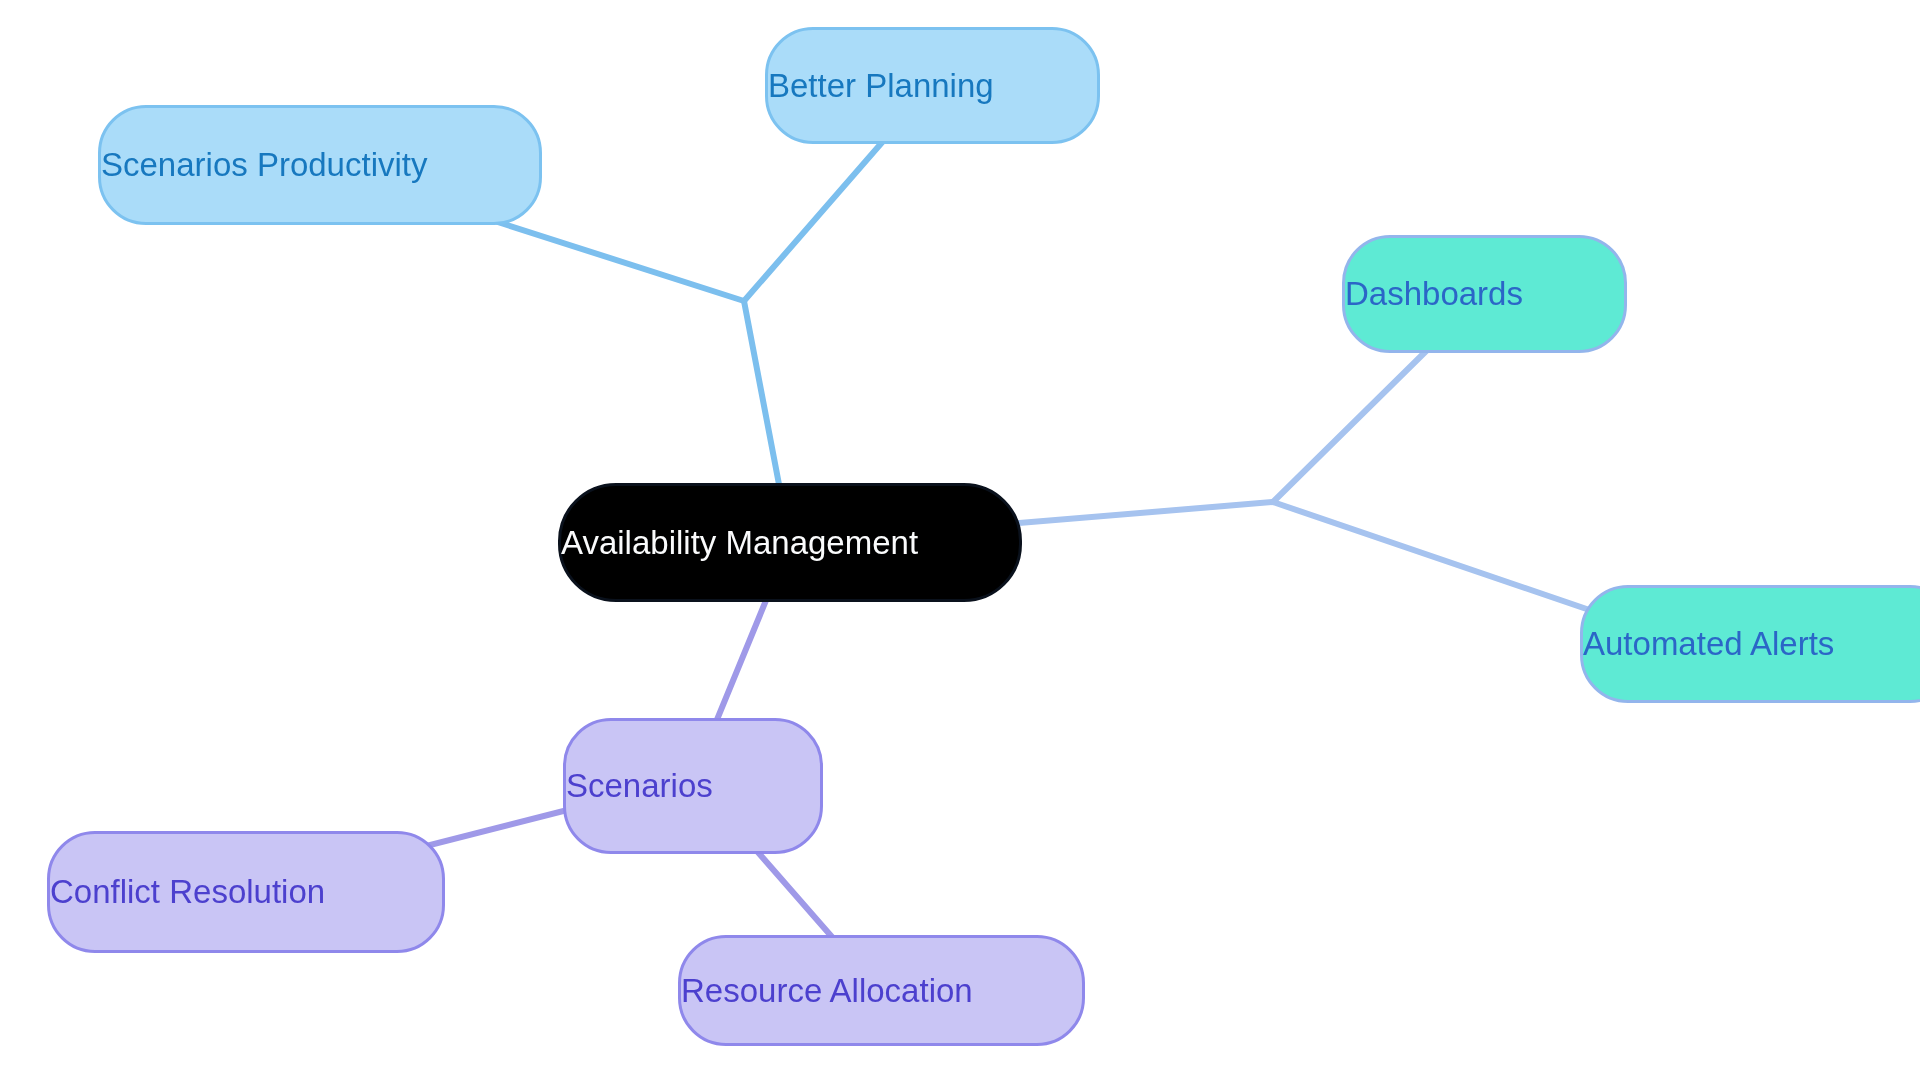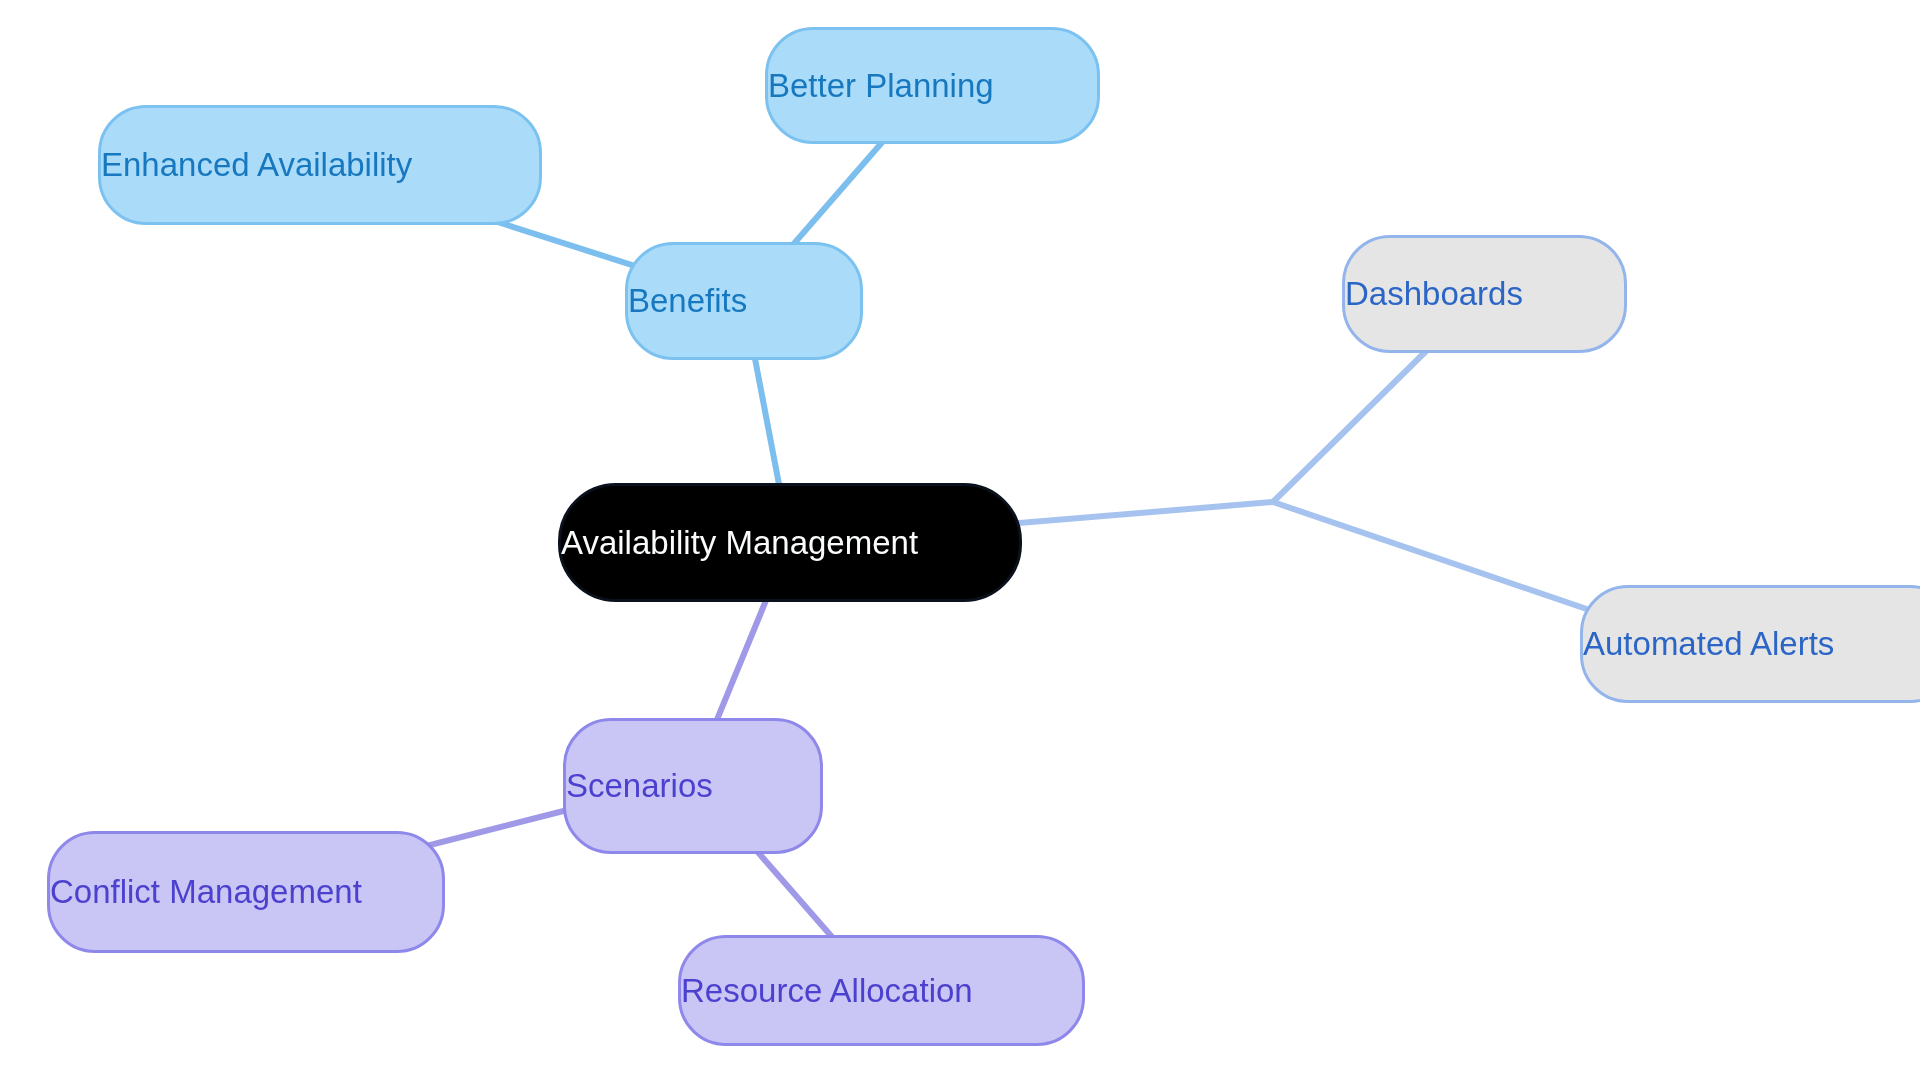--- a/index.html
+++ b/index.html
@@ -54,21 +54,21 @@
     border: 3px solid #7CC2F0;
     border-radius: 48px;
     color: #1778BF;
   }
   .n-benefits { left: 625px; top: 242px; width: 238px; height: 118px; }
   .n-enhanced-productivity { left: 98px;  top: 105px; width: 444px; height: 120px; }
   .n-better-planning { left: 765px; top: 27px;  width: 335px; height: 117px; }
 
   
   .family-features {
-    background: #e5e5e5;
+    background: #5eead4;
     border: 3px solid #93B5EC;
     border-radius: 48px;
     color: #2B66C7;
   }
   .n-features { left: 1152px; top: 442px; width: 243px; height: 120px; }
   .n-dashboards { left: 1342px; top: 235px; width: 285px; height: 118px; }
   .n-automated-alerts { left: 1580px; top: 585px; width: 378px; height: 118px; }
 
   
   .family-scenarios {
@@ -95,46 +95,43 @@
     <line x1="1273" y1="502" x2="1689" y2="644" stroke="#A6C3EF"></line>
     <line x1="790" y1="542" x2="693" y2="778" stroke="#9F99E8"></line>
     <line x1="693" y1="778" x2="246" y2="892" stroke="#9F99E8"></line>
     <line x1="693" y1="778" x2="881" y2="993" stroke="#9F99E8"></line>
   </svg>
 
   <div class="node n-central">
     <span class="label">Availability Management</span>
   </div>
 
-  <div class="node family-benefits n-benefits">
-    <span class="label">Benefits</span>
-  </div>
 
   <div class="node family-benefits n-enhanced-productivity">
-    <span class="label">Enhanced Availability</span>
+    <span class="label">Scenarios Productivity</span>
   </div>
 
   <div class="node family-benefits n-better-planning">
     <span class="label">Better Planning</span>
   </div>
 
 
   <div class="node family-features n-dashboards">
     <span class="label">Dashboards</span>
   </div>
 
   <div class="node family-features n-automated-alerts">
     <span class="label">Automated Alerts</span>
   </div>
 
   <div class="node family-scenarios n-scenarios">
     <span class="label">Scenarios</span>
   </div>
 
   <div class="node family-scenarios n-conflict-resolution">
-    <span class="label">Conflict Management</span>
+    <span class="label">Conflict Resolution</span>
   </div>
 
   <div class="node family-scenarios n-resource-allocation">
     <span class="label">Resource Allocation</span>
   </div>
 
 </div>
 
 </body></html>

